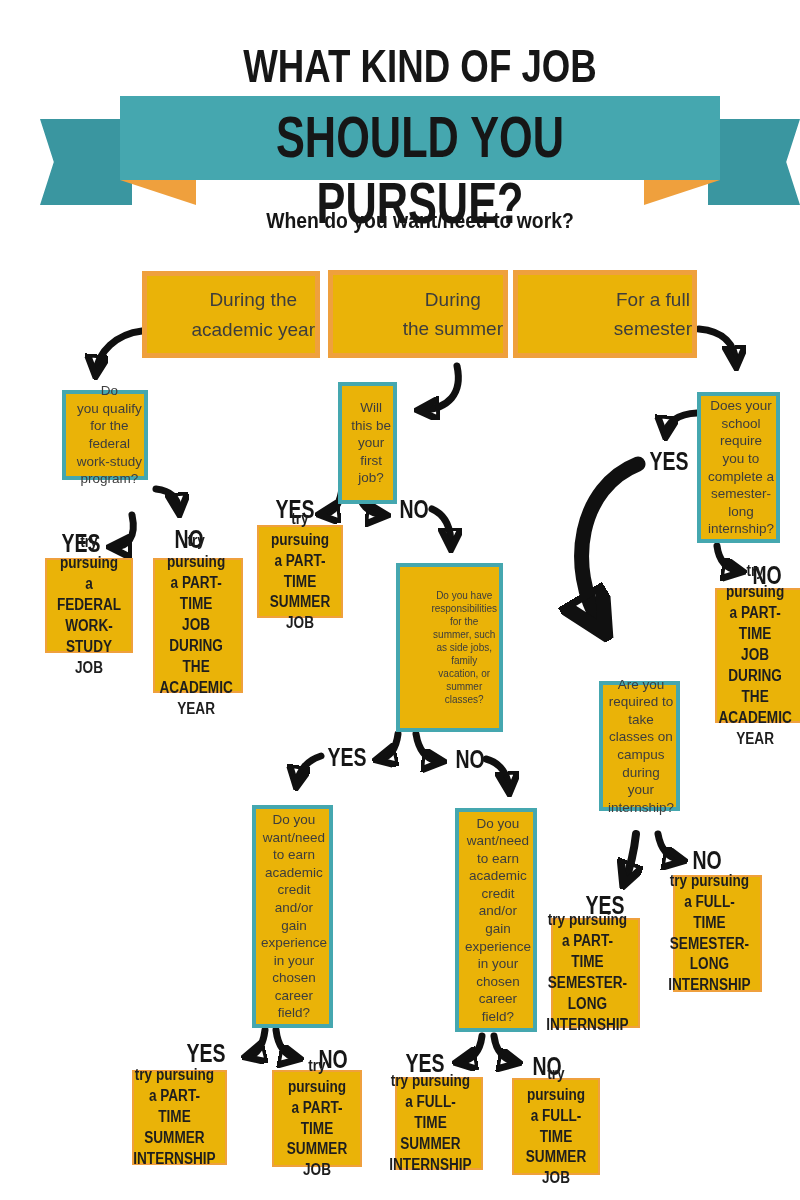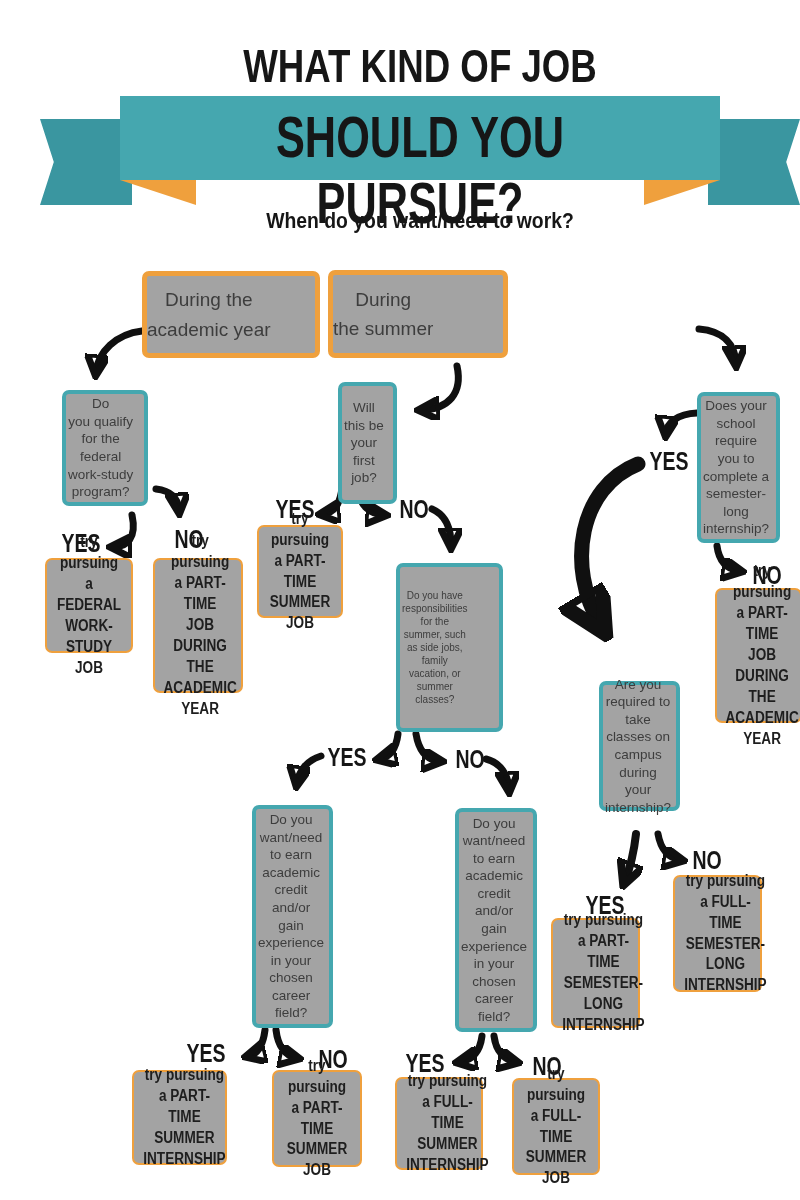--- a/index.html
+++ b/index.html
@@ -10,22 +10,22 @@
   .band{background:#45a7af;}
   .flag{background:#3a96a0;}
   .fold{background:#efa03d;}
   .title1{width:800px;text-align:center;font-size:47px;font-weight:700;color:#161616;
           transform:scaleX(.78);letter-spacing:0;}
   .title2{width:600px;text-align:center;font-size:57px;font-weight:700;color:#161616;
           transform:scaleX(.76);}
   .subtitle{width:800px;text-align:center;font-size:22px;font-weight:700;color:#161616;
           transform:scaleX(.88);}
   
-  .box{display:flex;align-items:center;justify-content:flex-start;text-align:center;
-       background:#a3a3a3;box-sizing:border-box;border-radius:7px;}
+  .box{display:flex;align-items:center;justify-content:flex-end;text-align:center;
+       background:#eab308;box-sizing:border-box;}
   .opt{border:5px solid #efa03d;font-size:19px;color:#3d3d3d;line-height:1.55;}
   .q{border:4px solid #45a7af;font-size:13.5px;color:#3d3d3d;line-height:1.3;padding:2px;}
   .q.small{font-size:10px;}
   .r{border:2px solid #efa03d;padding:2px;}
   .r .inner{font-size:16px;font-weight:700;color:#1e1e1e;line-height:1.31;
             transform:scaleX(.85);}
   .pre{white-space:pre-line;}
   .yn{font-size:26px;font-weight:700;color:#161616;transform:scaleX(.75);
       transform-origin:center;text-align:center;}
   svg.arrows{position:absolute;left:0;top:0;pointer-events:none;}
@@ -72,22 +72,24 @@
     <path d="M 697 546 C 699 562 707 569 719 571" stroke-width="7" marker-end="url(#ah)"></path>
     <path d="M 618 464 C 560 487 545 565 581 626" stroke-width="15" marker-end="url(#ah)"></path>
     <path d="M 616 834 C 614 852 610 868 605 881" stroke-width="8" marker-end="url(#ah)"></path>
     <path d="M 638 834 C 641 851 649 858 660 860" stroke-width="7" marker-end="url(#ah)"></path>
   </svg>
 
   <div class="abs box opt pre" style="left:122px;top:271px;width:178px;height:87px;"><span>During the
 academic year</span></div>
   <div class="abs box opt pre" style="left:308px;top:270px;width:180px;height:88px;"><span>During
 the summer</span></div>
-
-  <div class="abs box q pre" style="left:42px;top:390px;width:86px;height:116px;"><span>Do
+  <div class="abs box opt pre" style="left:493px;top:270px;width:184px;height:88px;"><span>For a full
+semester</span></div>
+
+  <div class="abs box q pre" style="left:42px;top:390px;width:86px;height:90px;"><span>Do
 you qualify
 for the
 federal
 work-study
 program?</span></div>
   <div class="abs box q pre" style="left:318px;top:382px;width:59px;height:122px;"><span>Will
 this be
 your
 first
 job?</span></div>

